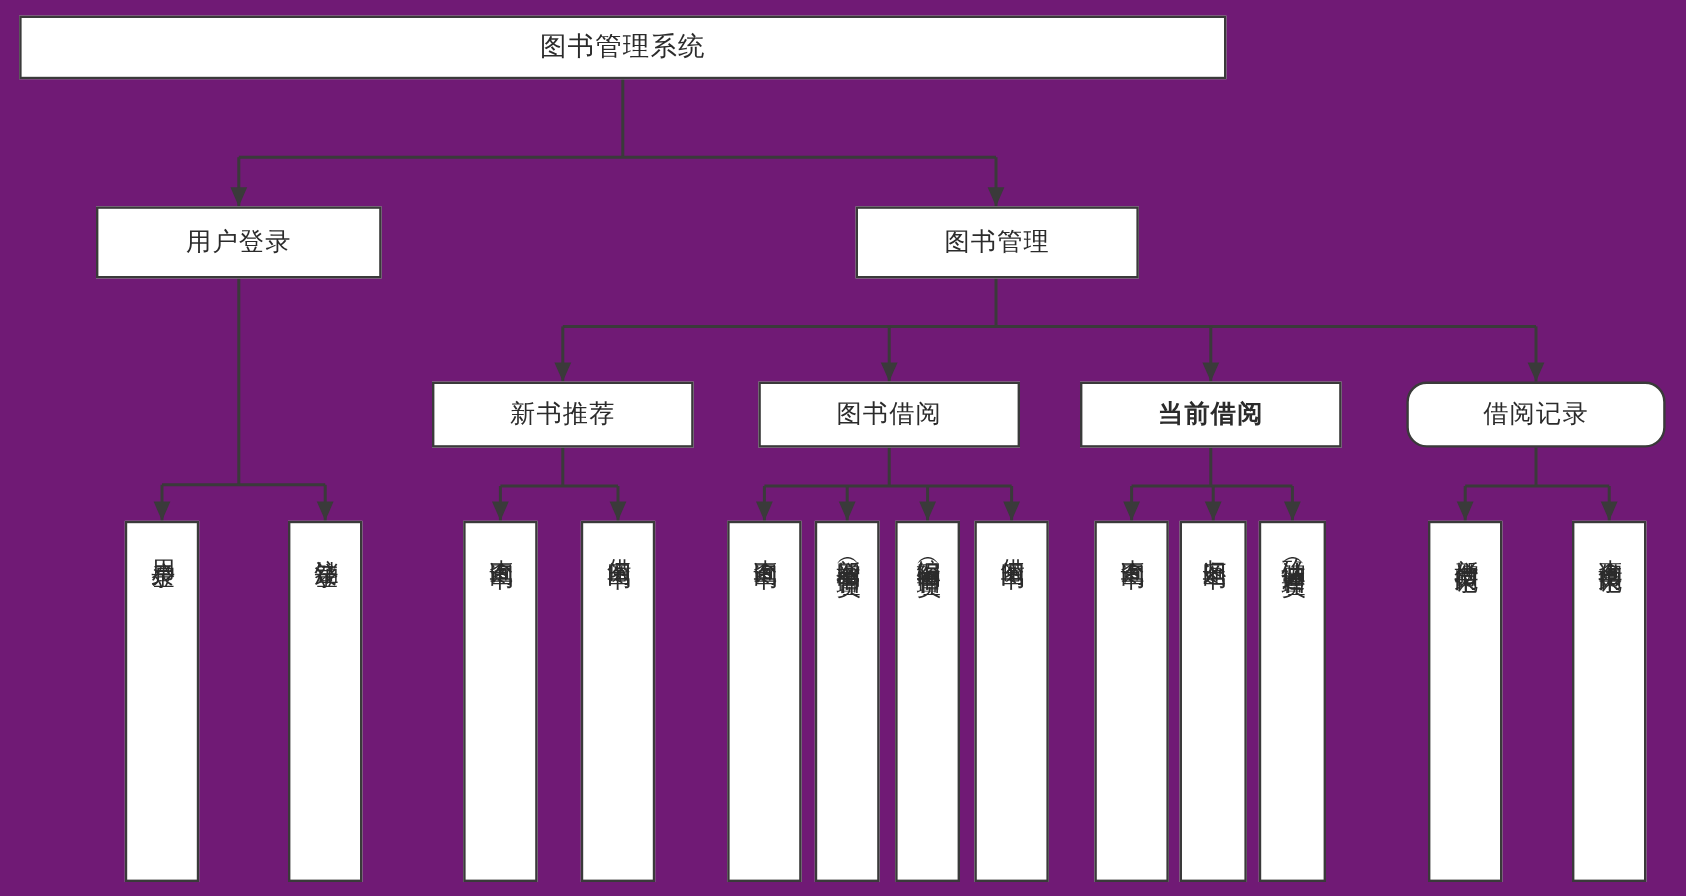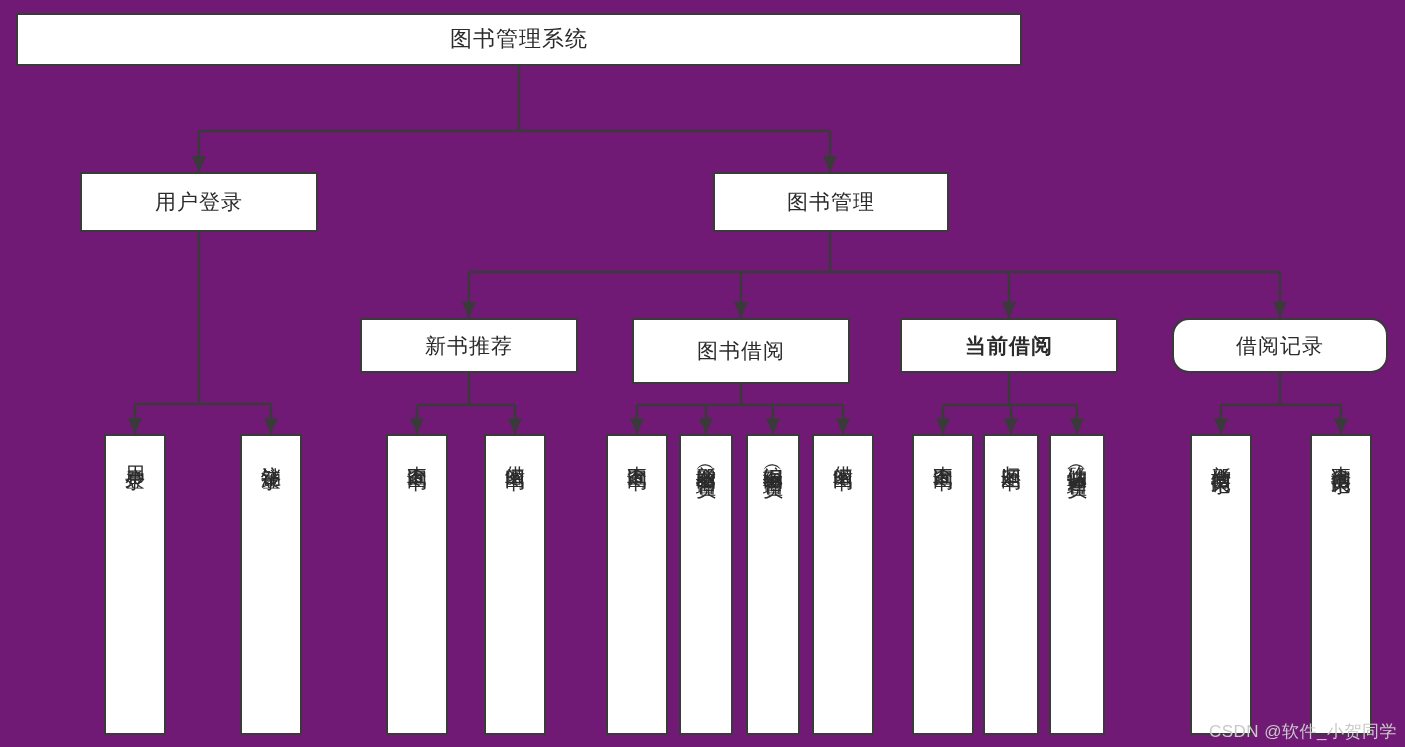--- a/index.html
+++ b/index.html
@@ -131,21 +131,21 @@
       </div>
       <div class="node horizontal" style="left: 80px; top: 172px; width: 238px; height: 60px; border-color: rgb(58, 58, 58); color: rgb(43, 43, 43);">
         <span>用户登录</span>
       </div>
       <div class="node horizontal" style="left: 713px; top: 172px; width: 236px; height: 60px; border-color: rgb(58, 58, 58); color: rgb(43, 43, 43);">
         <span>图书管理</span>
       </div>
       <div class="node horizontal" style="left: 360px; top: 318px; width: 218px; height: 55px; border-color: rgb(58, 58, 58); color: rgb(43, 43, 43);">
         <span>新书推荐</span>
       </div>
-      <div class="node horizontal" style="left: 632px; top: 318px; width: 218px; height: 66px; border-color: rgb(58, 58, 58); color: rgb(43, 43, 43);">
+      <div class="node horizontal" style="left: 632px; top: 318px; width: 218px; height: 55px; border-color: rgb(58, 58, 58); color: rgb(43, 43, 43);">
         <span>图书借阅</span>
       </div>
       <div class="node horizontal" style="left: 900px; top: 318px; width: 218px; height: 55px; border-color: rgb(58, 58, 58); color: rgb(43, 43, 43); font-weight: bold;">
         <span>当前借阅</span>
       </div>
       <div class="node horizontal" style="left: 1172px; top: 318px; width: 216px; height: 55px; border-color: rgb(58, 58, 58); color: rgb(43, 43, 43); border-radius: 17px;">
         <span>借阅记录</span>
       </div>
       <div class="node vertical" style="left: 104px; top: 434px; width: 62px; height: 301px; border-color: rgb(58, 58, 58); color: rgb(43, 43, 43);">
         <span class="vlabel">用户登录</span>
@@ -180,14 +180,13 @@
       <div class="node vertical" style="left: 1049px; top: 434px; width: 56px; height: 301px; border-color: rgb(58, 58, 58); color: rgb(43, 43, 43);">
         <span class="vlabel">确认归还（管理员）</span>
       </div>
       <div class="node vertical" style="left: 1190px; top: 434px; width: 62px; height: 301px; border-color: rgb(58, 58, 58); color: rgb(43, 43, 43);">
         <span class="vlabel">新增借阅记录</span>
       </div>
       <div class="node vertical" style="left: 1310px; top: 434px; width: 62px; height: 301px; border-color: rgb(58, 58, 58); color: rgb(43, 43, 43);">
         <span class="vlabel">查询借阅记录</span>
       </div>
     </div>
-  <div class="watermark">CSDN @软件_小贺同学</div>
 </div>
 
 </body></html>

